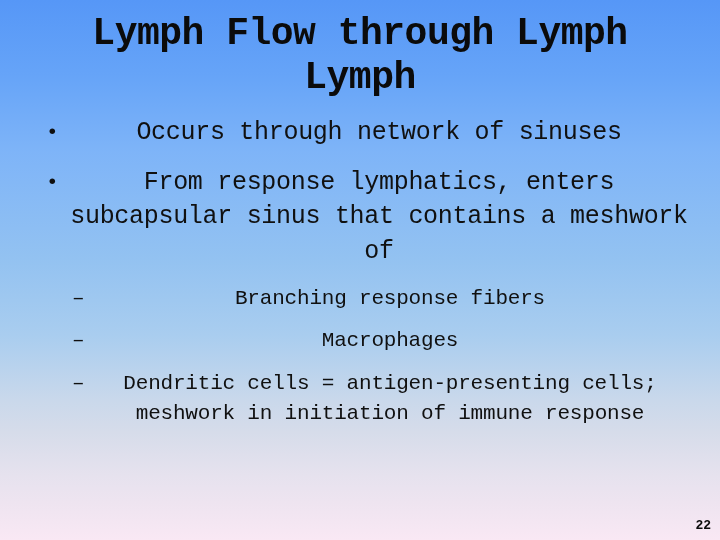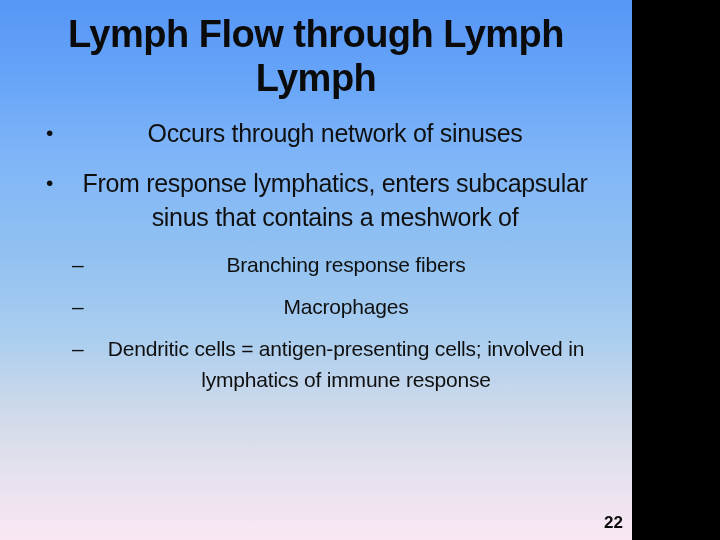--- a/index.html
+++ b/index.html
@@ -2,24 +2,24 @@
 <html><head>
 <meta charset="utf-8">
 <style>
   html, body {
     margin: 0;
     padding: 0;
     background: #000;
   }
   .slide {
     position: relative;
-    width: 632px;
+    width: 720px;
     height: 540px;
     overflow: hidden;
-    font-family: Liberation Sans, sans-serif;
+    font-family: Liberation Mono, monospace;
     color: #101010;
     background: linear-gradient(180deg,
       #5697f7 0%,
       #66a4f8 14%,
       #7eb4f8 28%,
       #93c2f1 48%,
       #a9cdef 62%,
       #c9d8eb 74%,
       #d6dcea 80%,
       #e6e2ee 88%,
@@ -72,21 +72,21 @@
     flex-shrink: 0;
   }
   .bullet-text {
     flex: 1 1 auto;
     text-align: center;
   }
   .page-number {
     position: absolute;
     right: 9px;
     bottom: 7px;
-    font-size: 17px;
+    font-size: 13px;
     font-weight: bold;
     color: #0b0b0b;
   }
 </style>
 </head>
 <body>
 
 <div class="slide">
 
   <div class="title">
@@ -111,20 +111,20 @@
       <span class="bullet-text">Branching response fibers</span>
     </div>
 
     <div class="bullet b2">
       <span class="marker">–</span>
       <span class="bullet-text">Macrophages</span>
     </div>
 
     <div class="bullet b2">
       <span class="marker">–</span>
-      <span class="bullet-text">Dendritic cells = antigen-presenting cells; involved in lymphatics of immune response</span>
+      <span class="bullet-text">Dendritic cells = antigen-presenting cells; meshwork in initiation of immune response</span>
     </div>
 
   </div>
 
   <div class="page-number">22</div>
 
 </div>
 
 </body></html>

